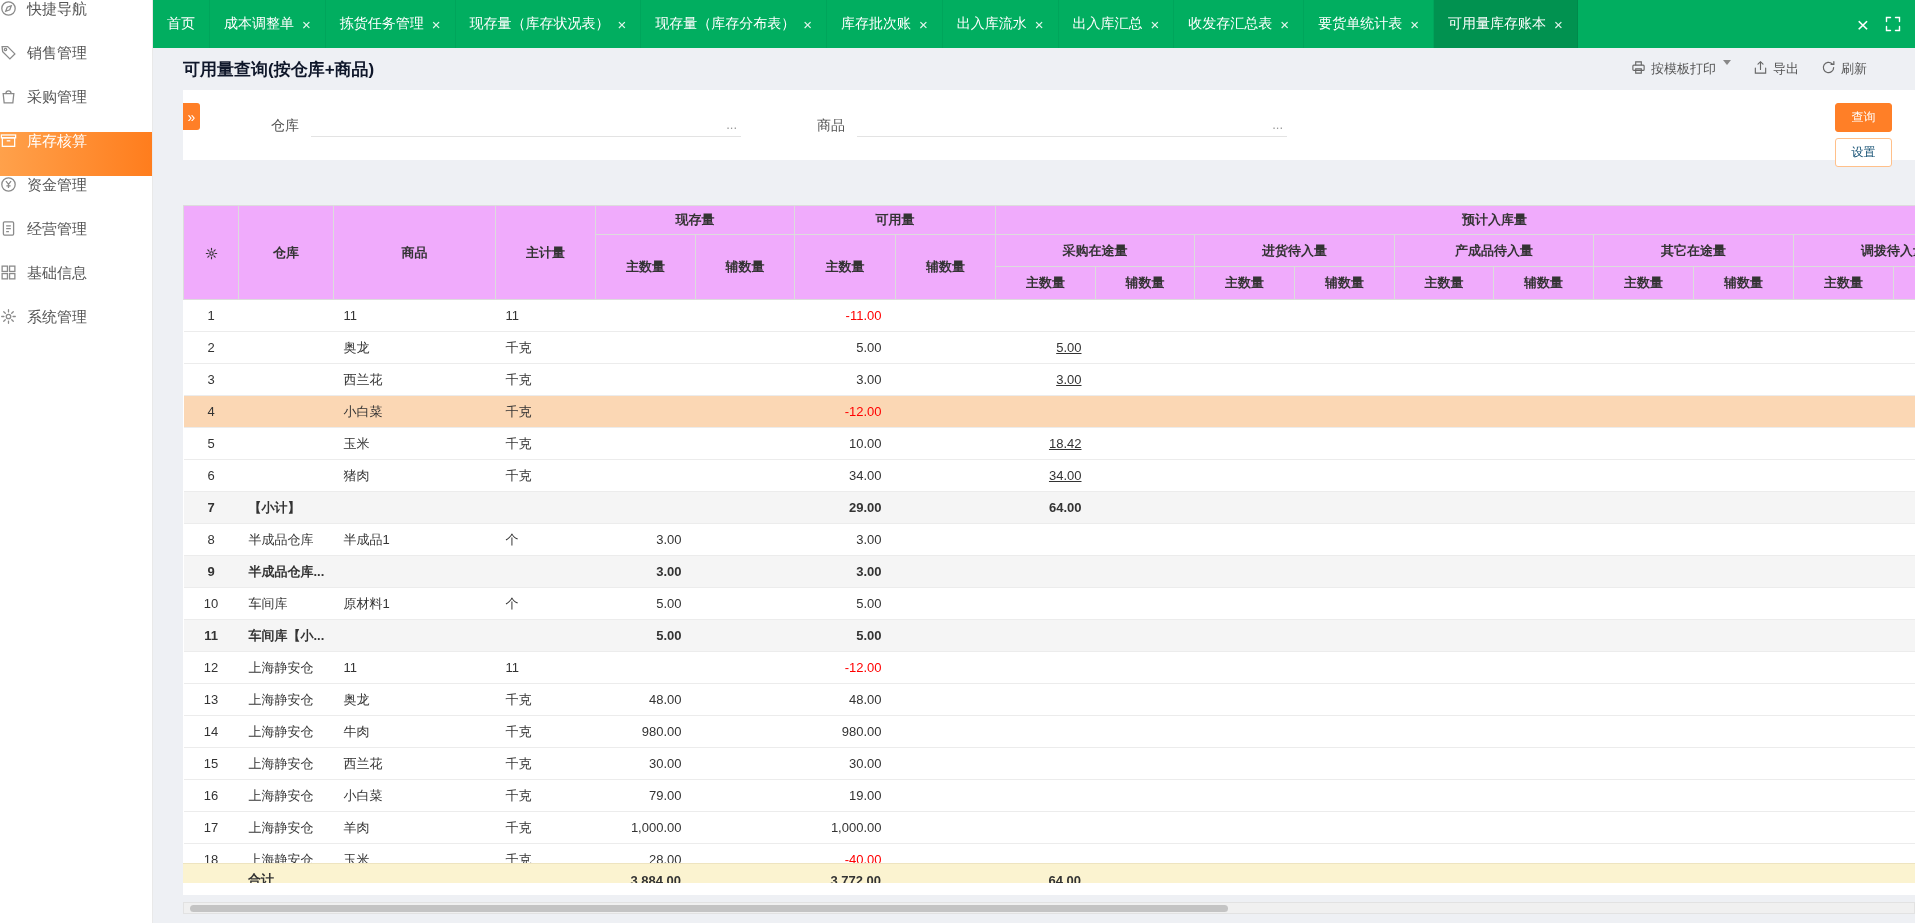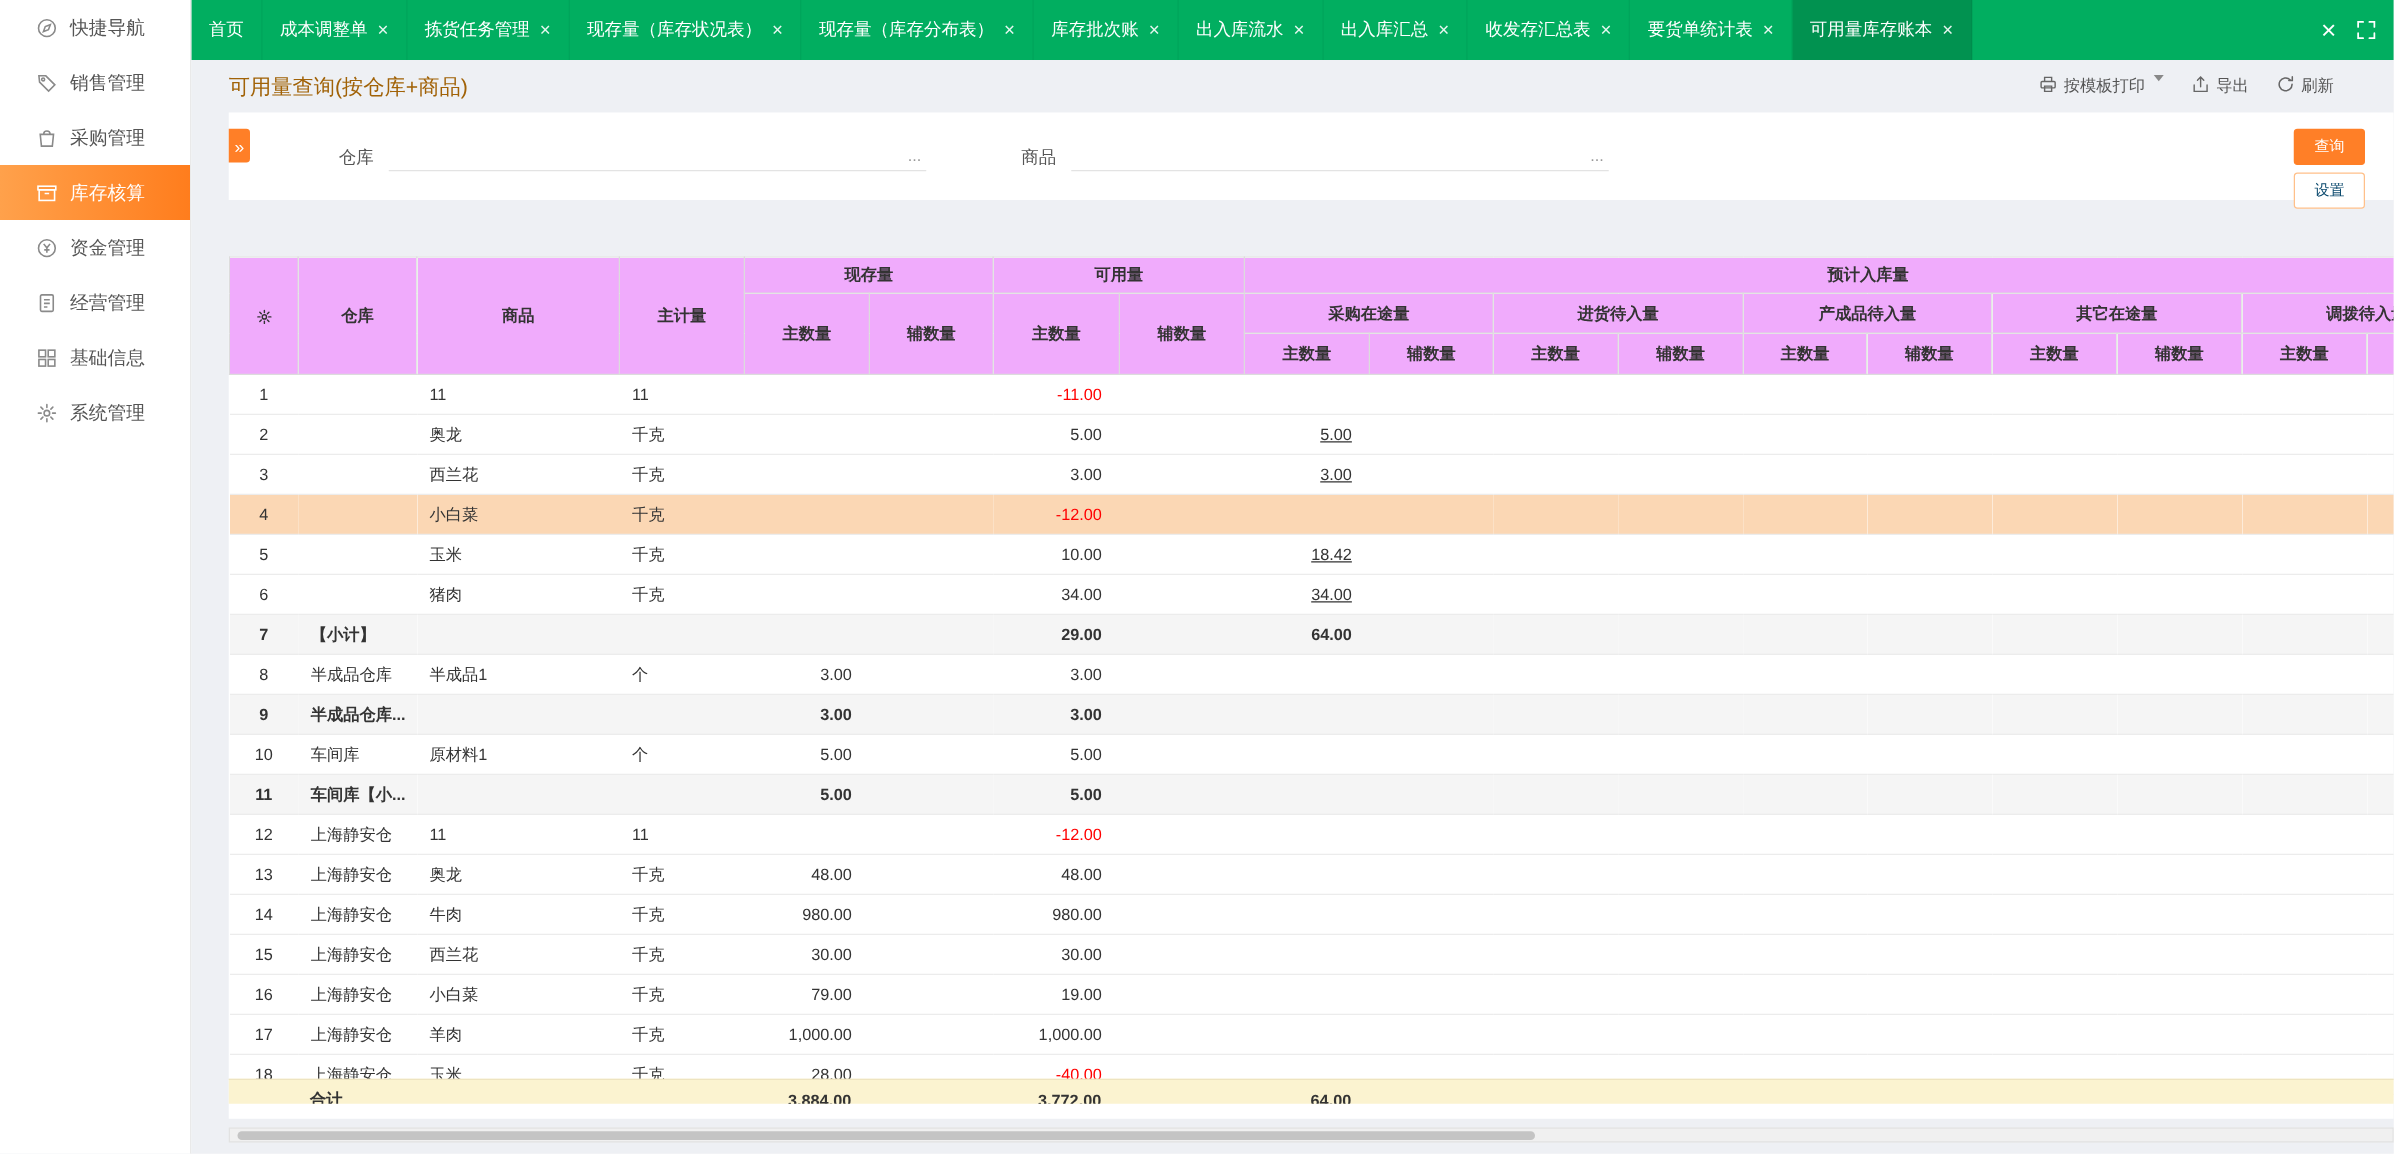--- a/index.html
+++ b/index.html
@@ -2,38 +2,38 @@
 <html><head>
 <meta charset="utf-8">
 <style>
   *{box-sizing:border-box;margin:0;padding:0}
   html,body{width:1915px;height:923px}
   body{position:relative;font-family:"Liberation Sans","DejaVu Sans",sans-serif;background:#eef0f4;overflow:hidden;color:#333}
 
   
   .sidebar{position:absolute;left:0;top:0;width:153px;height:100%;background:#fff;border-right:1px solid #e9e9e9;z-index:5}
   .side-search{height:48px;display:flex;align-items:center;gap:9px;padding-left:16px;font-size:15px;color:#333;cursor:pointer}
-  .side-item{height:44px;display:flex;align-items:center;gap:10px;padding-left:29px;font-size:15px;color:#555;cursor:pointer}
+  .side-item{height:44px;display:flex;align-items:flex-start;gap:10px;padding-left:0;font-size:15px;color:#555;cursor:pointer}
   .side-item .ic,.side-search .ic{display:inline-flex;width:17px;height:17px;color:#8a8a8a}
   .side-item.active{background:linear-gradient(90deg,#ffa14b,#ff7d1d);color:#fff}
   .side-item.active .ic{color:#fff}
 
   
   .topbar{position:absolute;left:153px;top:0;right:0;height:48px;background:#01ae60;display:flex;align-items:stretch;color:#fff;z-index:4}
   .tabs{display:flex;align-items:stretch;overflow:hidden}
   .tab{display:flex;align-items:center;gap:8px;padding:0 14px;font-size:14px;white-space:nowrap;cursor:pointer;border-right:1px solid rgba(0,0,0,.05)}
   .tab.active{background:#019250}
   .tab-x{font-size:15px;line-height:1;opacity:.9}
   .win{margin-left:auto;display:flex;align-items:center;gap:16px;padding-right:14px}
   .win .wic{display:inline-flex;cursor:pointer;color:#fff}
   .win .close{font-size:21px;line-height:1;font-weight:400}
 
   
   .title-row{position:absolute;left:153px;top:48px;right:0;height:42px;display:flex;align-items:center;padding:0 48px 0 30px}
-  .title-row h1{font-size:17px;font-weight:400;color:#a16207}
+  .title-row h1{font-size:17px;font-weight:700;color:#0f172a}
   .tools{margin-left:auto;display:flex;align-items:center;gap:22px;color:#555;font-size:13px}
   .tool{display:flex;gap:5px;cursor:pointer}
   .tool .tic{display:inline-flex;width:15px;height:15px;color:#666}
   .caret{width:0;height:0;border-left:4px solid transparent;border-right:4px solid transparent;border-top:5px solid #888;margin-left:2px}
 
   
   .filter-panel{position:absolute;left:183px;top:90px;right:0;height:70px;background:#fff}
   .collapse-btn{position:absolute;left:0;top:13px;width:17px;height:27px;background:#ff7f27;color:#fff;display:flex;align-items:center;justify-content:center;font-size:14px;border-radius:0 3px 3px 0;cursor:pointer}
   .fields{position:absolute;left:88px;top:0;height:100%;display:flex;align-items:center}
   .field{display:flex;align-items:flex-end;gap:12px}

